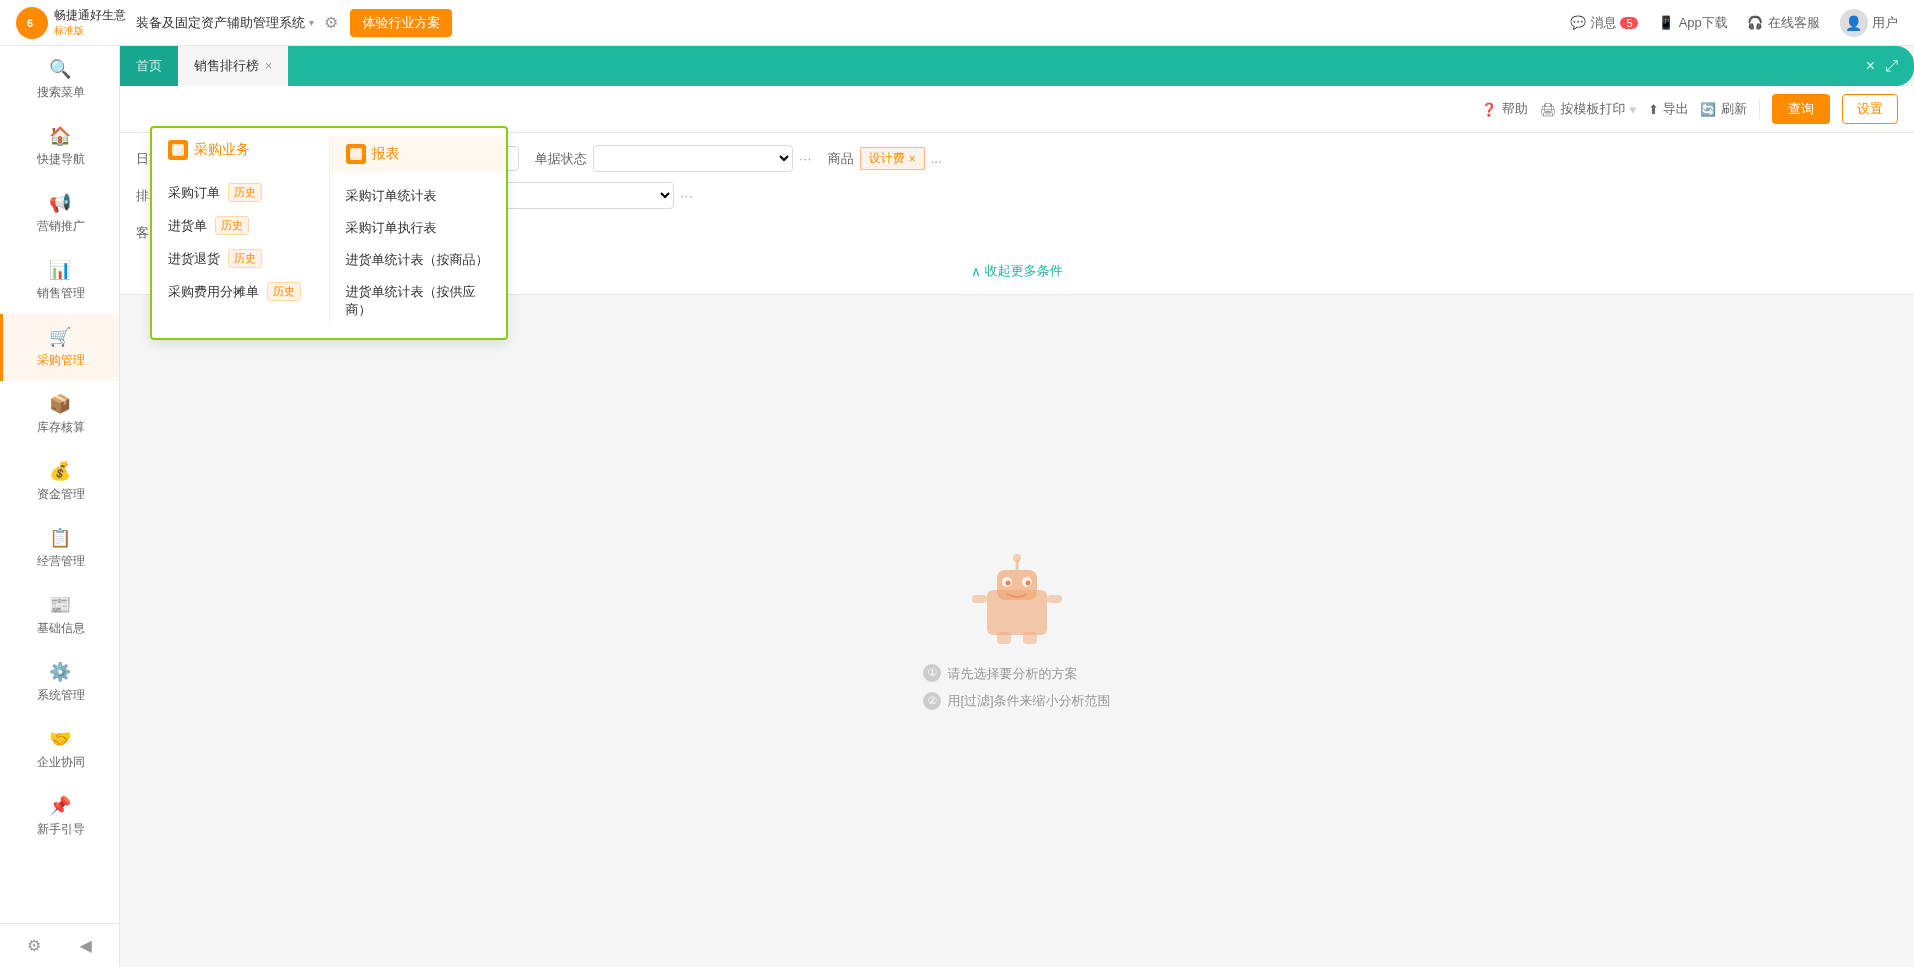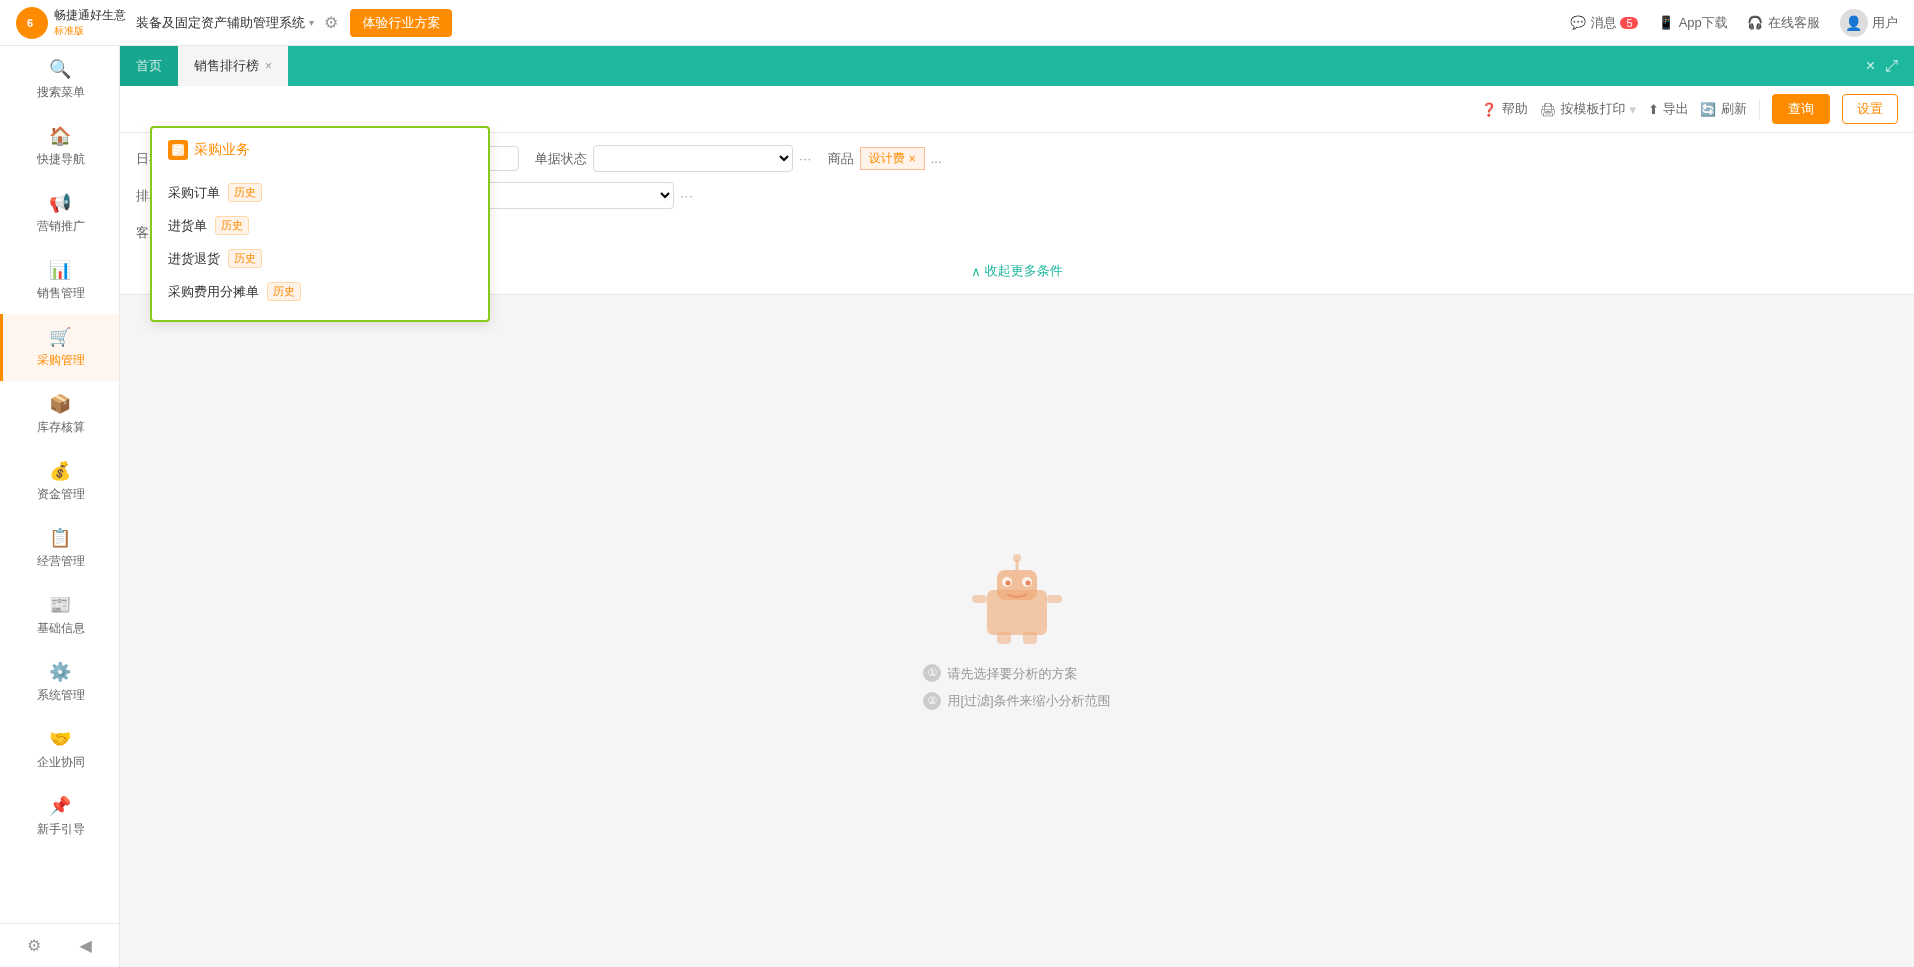--- a/index.html
+++ b/index.html
@@ -143,20 +143,21 @@
     }
 
     
     .tab-bar {
       height: 40px;
       background: #1db89e;
       display: flex;
       align-items: center;
       padding: 0;
       position: relative;
+      border-radius: 18px;
     }
     .tab-item {
       height: 40px;
       display: flex;
       align-items: center;
       padding: 0 16px;
       cursor: pointer;
       font-size: 13px;
       color: rgba(255,255,255,0.8);
       gap: 6px;
@@ -668,18 +669,42 @@
             <div class="dropdown-item">
               <span>进货退货</span>
               <span class="history-badge">历史</span>
             </div>
             <div class="dropdown-item">
               <span>采购费用分摊单</span>
               <span class="history-badge">历史</span>
             </div>
           </div>
 
+          <div class="dropdown-col">
+            <div class="dropdown-header report-header">
+              <div class="dropdown-header-icon">
+                <svg width="14" height="14" viewBox="0 0 14 14" fill="none">
+                  <rect x="1" y="1" width="12" height="12" rx="2" fill="white" opacity="0.8"></rect>
+                  <path d="M3 10V7M6 10V5M9 10V3" stroke="white" stroke-width="1.5"></path>
+                </svg>
+              </div>
+              <span>报表</span>
+            </div>
+
+            <div class="dropdown-item">
+              <span>采购订单统计表</span>
+            </div>
+            <div class="dropdown-item">
+              <span>采购订单执行表</span>
+            </div>
+            <div class="dropdown-item">
+              <span>进货单统计表（按商品）</span>
+            </div>
+            <div class="dropdown-item">
+              <span>进货单统计表（按供应商）</span>
+            </div>
+          </div>
         </div>
       </div>
 
     </div>
   </div>
 </div>
 
 </body></html>

